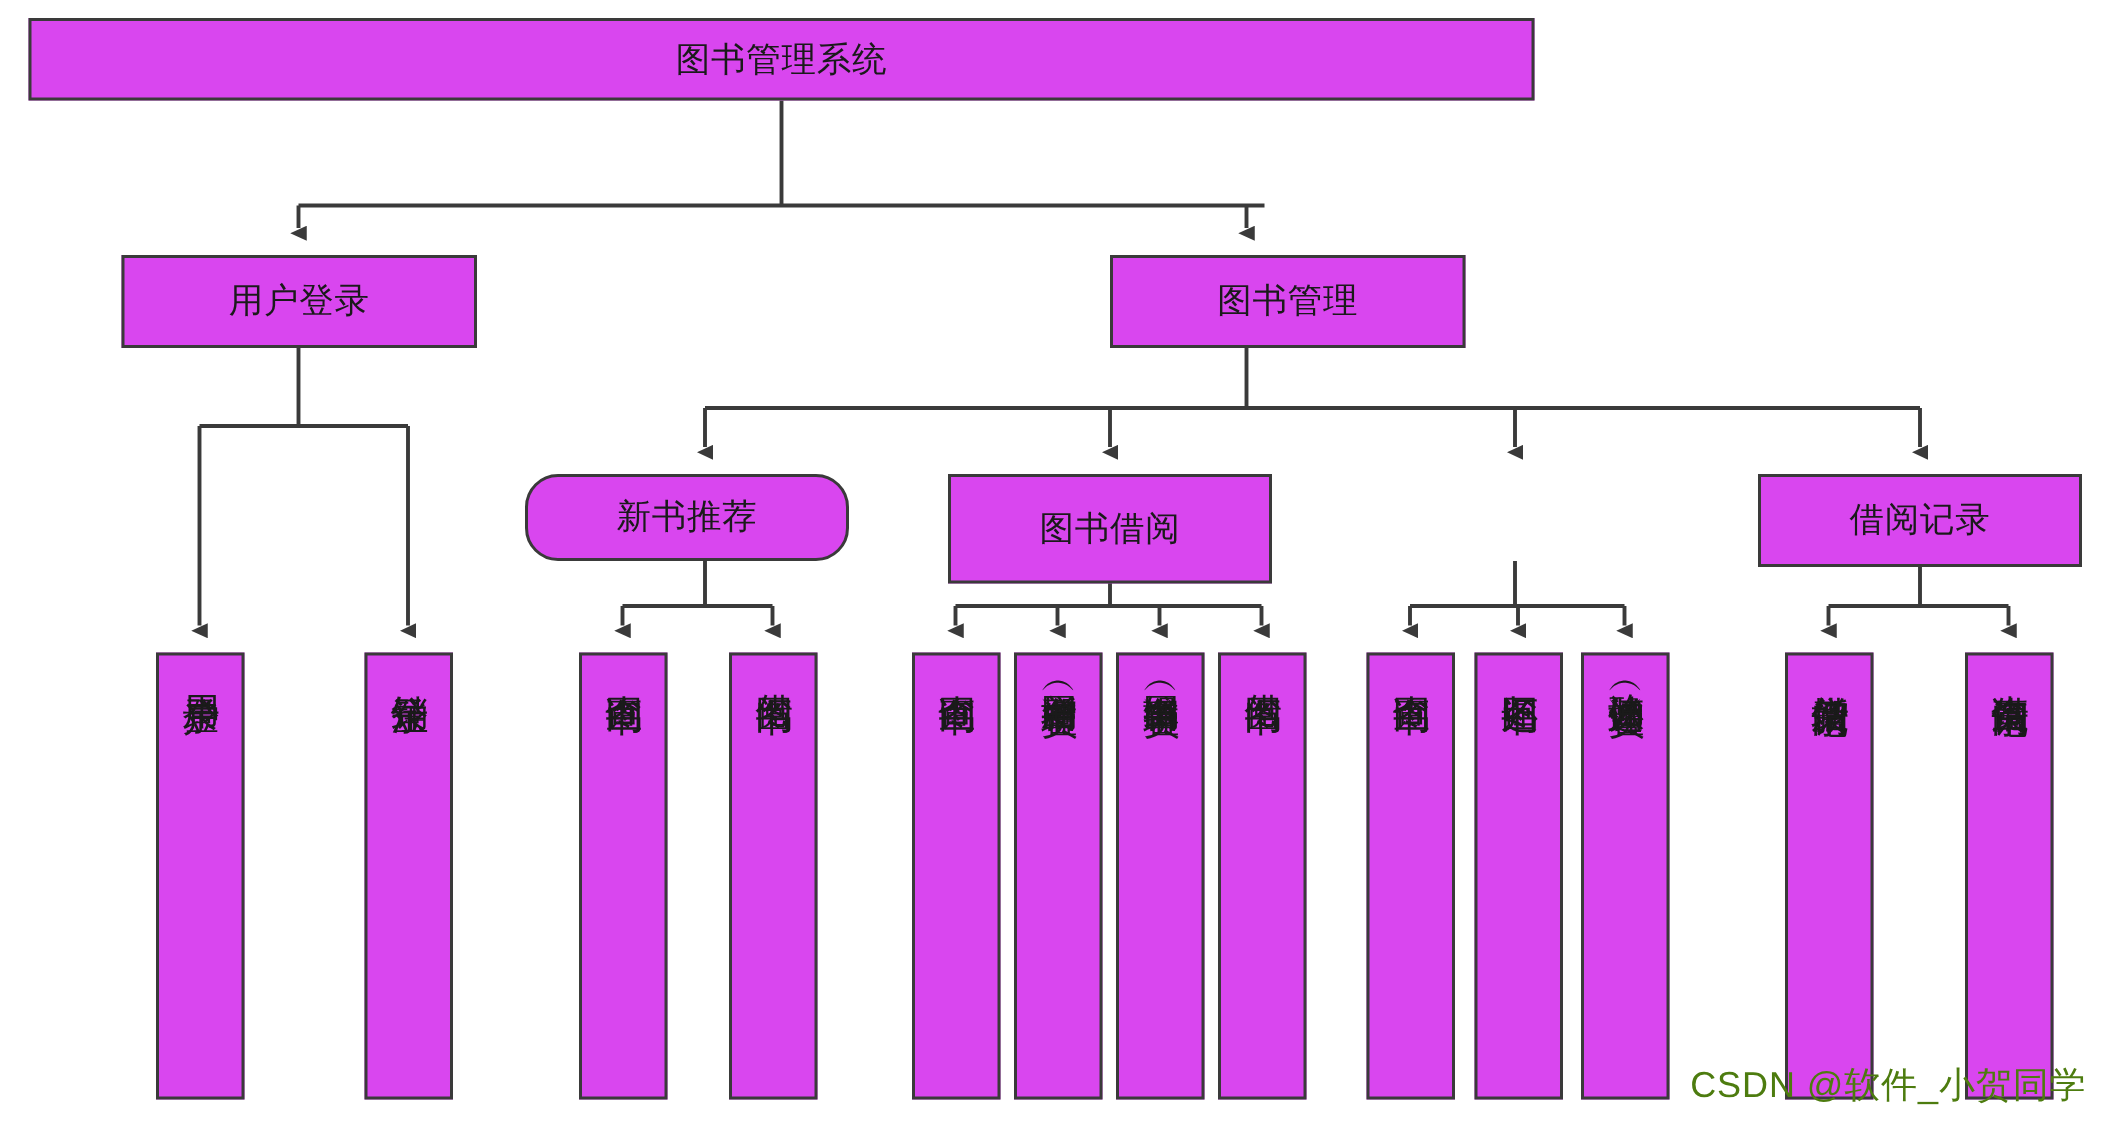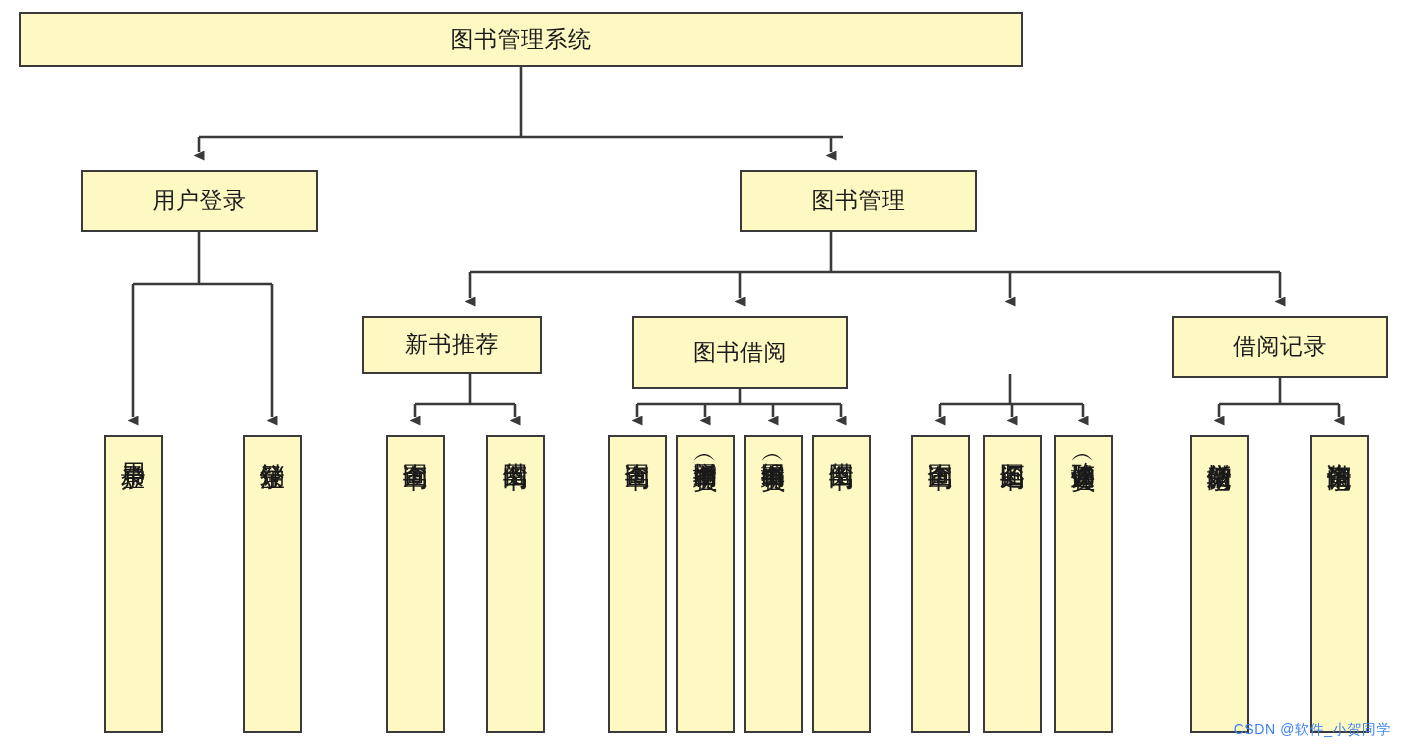--- a/index.html
+++ b/index.html
@@ -21,21 +21,21 @@
   #diagram-svg {
     position: absolute;
     left: 0;
     top: 0;
     width: 1405px;
     height: 747px;
   }
   .node {
     position: absolute;
     box-sizing: border-box;
-    background: #fef9c3;
+    background: #d946ef;
     border: 2px solid #3a3a3a;
     display: flex;
     align-items: center;
     justify-content: center;
     color: #1a1a1a;
   }
   .node-label {
     display: block;
     text-align: center;
     line-height: 1.18;
@@ -63,22 +63,22 @@
     letter-spacing: 1px;
     white-space: nowrap;
   }
   .node.vert.tall-text .node-label {
     font-size: 24px;
   }
   #watermark {
     position: absolute;
     right: 14px;
     bottom: 8px;
-    font-size: 14px;
-    color: #3b82f6;
+    font-size: 24px;
+    color: #4d7c0f;
     letter-spacing: 0.6px;
     white-space: nowrap;
     pointer-events: none;
     font-family: "Liberation Sans", "DejaVu Sans", sans-serif;
   }
 </style>
 </head>
 <body>
 
 <div id="diagram-root">
@@ -137,21 +137,21 @@
     <span class="node-label">图书管理系统</span>
   </div>
 
   <div class="node horiz" style="left:81px; top:170px; width:237px; height:62px;">
     <span class="node-label">用户登录</span>
   </div>
   <div class="node horiz" style="left:711px; top:170px; width:237px; height:62px;margin-left:29px;">
     <span class="node-label">图书管理</span>
   </div>
 
-  <div class="node horiz" style="left:362px; top:316px; width:180px; height:58px;">
+  <div class="node horiz" style="left:350px; top:316px; width:216px; height:58px;border-radius:22px;">
     <span class="node-label">新书推荐</span>
   </div>
   <div class="node horiz" style="left:632px; top:316px; width:216px; height:73px;">
     <span class="node-label">图书借阅</span>
   </div>
   <div class="node horiz" style="left:1172px; top:316px; width:216px; height:62px;">
     <span class="node-label">借阅记录</span>
   </div>
 
   <div class="node vert" style="left:104px; top:435px; width:59px; height:298px;">

